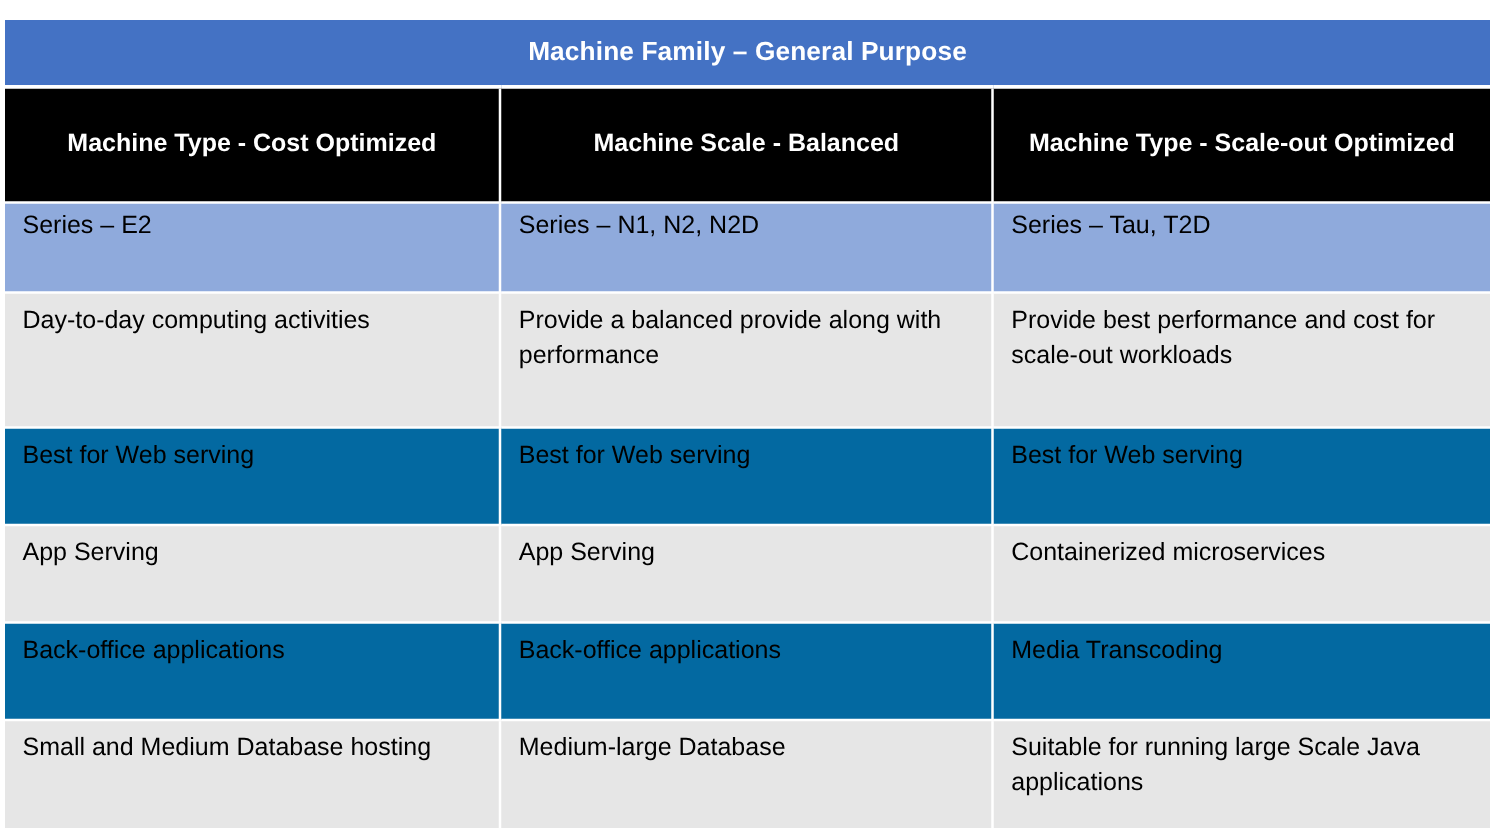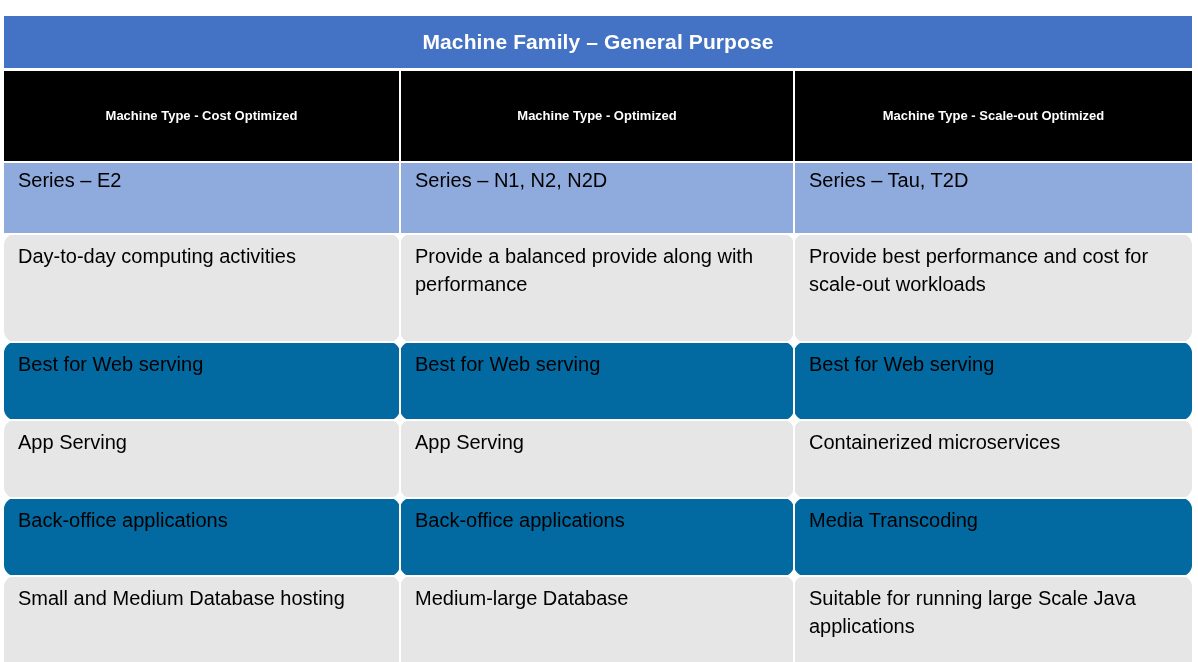--- a/index.html
+++ b/index.html
@@ -42,21 +42,21 @@
     height: 52px;
     padding: 0 8px;
     border: none;
     letter-spacing: 0.1px;
   }
 
   
   tr.header-row th {
     background: #000000;
     color: #ffffff;
-    font-size: 13px;
+    font-size: 20px;
     font-weight: bold;
     text-align: center;
     height: 82px;
     padding: 4px 14px;
     border-left: 2px solid #ffffff;
     border-right: 2px solid #ffffff;
     border-top: 3px solid #ffffff;
     border-bottom: 2px solid #ffffff;
     vertical-align: middle;
     line-height: 1.18;
@@ -82,21 +82,20 @@
   
   tr.body-row td {
     color: #000000;
     font-size: 20px;
     padding: 8px 12px 8px 14px;
     vertical-align: top;
     line-height: 1.38;
     border-left: 2px solid #ffffff;
     border-right: 2px solid #ffffff;
     border-bottom: 2px solid #ffffff;
-    border-radius: 11px;
   }
   tr.body-row td:first-child { border-left: none; }
   tr.body-row td:last-child { border-right: none; }
 
   tr.shade-light td { background: #E6E6E6; }
   tr.shade-dark  td { background: #0369a1; }
 
   tr.h-tall td { height: 90px; }
   tr.h-mid  td { height: 60px; }
   tr.h-wrap td { height: 78px; }
@@ -112,21 +111,21 @@
       <col class="c2">
       <col class="c3">
     </colgroup>
     <tbody>
       <tr class="title-row">
         <td colspan="3">Machine Family – General Purpose</td>
       </tr>
 
       <tr class="header-row">
         <th>Machine Type - Cost Optimized</th>
-        <th>Machine Type - Optimized</th>
+        <th>Machine Scale - Balanced</th>
         <th>Machine Type - Scale-out Optimized</th>
       </tr>
 
       <tr class="series-row">
         <td>Series – E2</td>
         <td>Series – N1, N2, N2D</td>
         <td>Series – Tau, T2D</td>
       </tr>
 
       <tr class="body-row shade-light h-tall">

